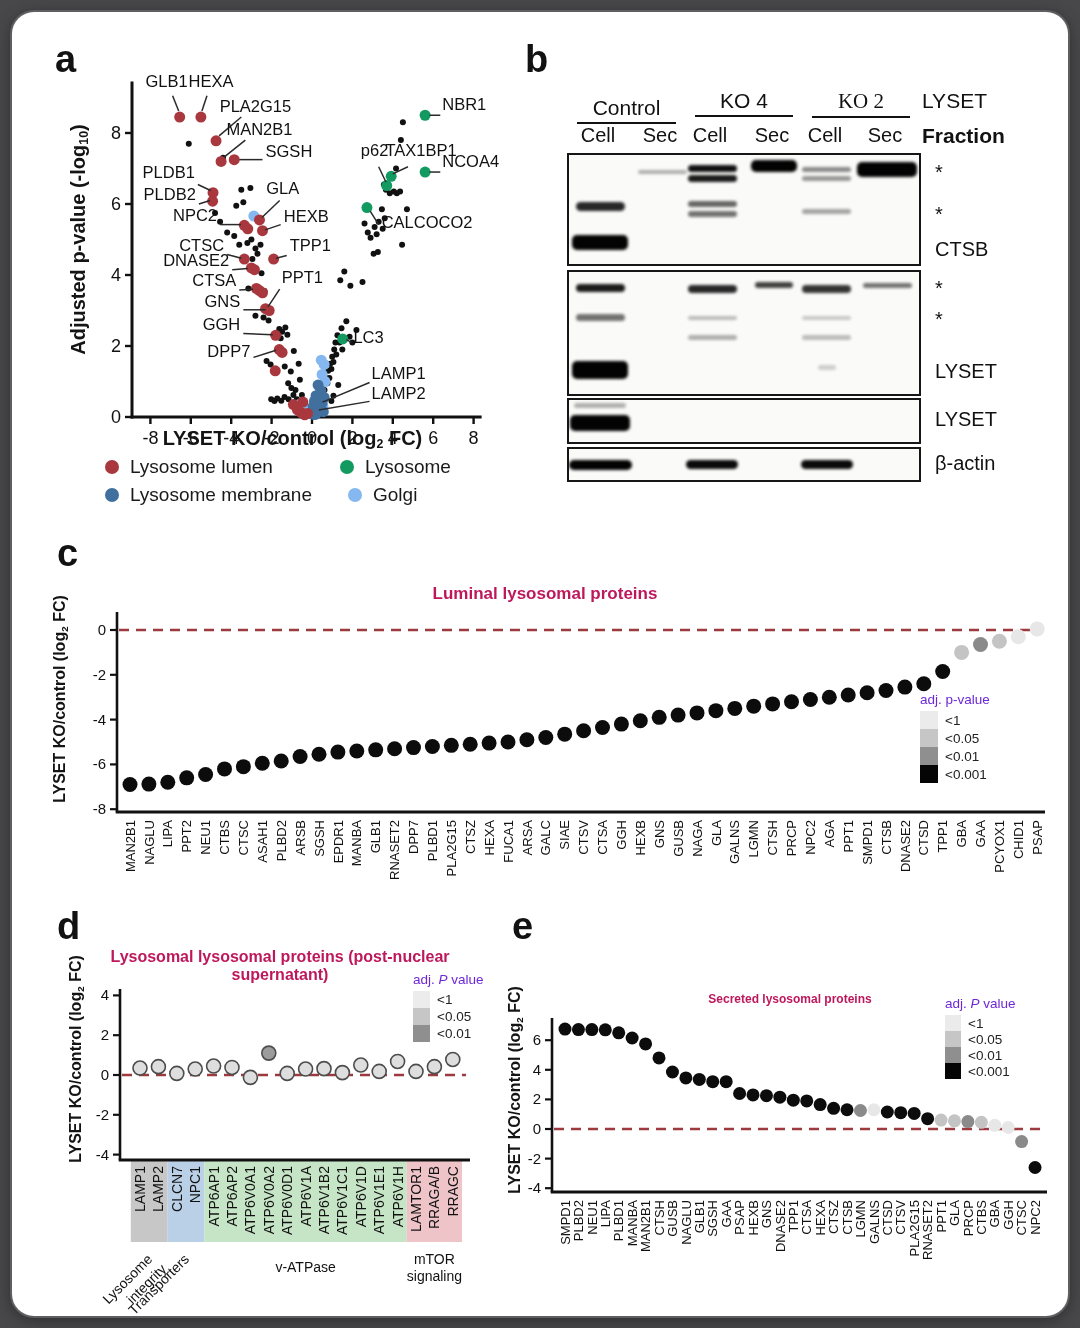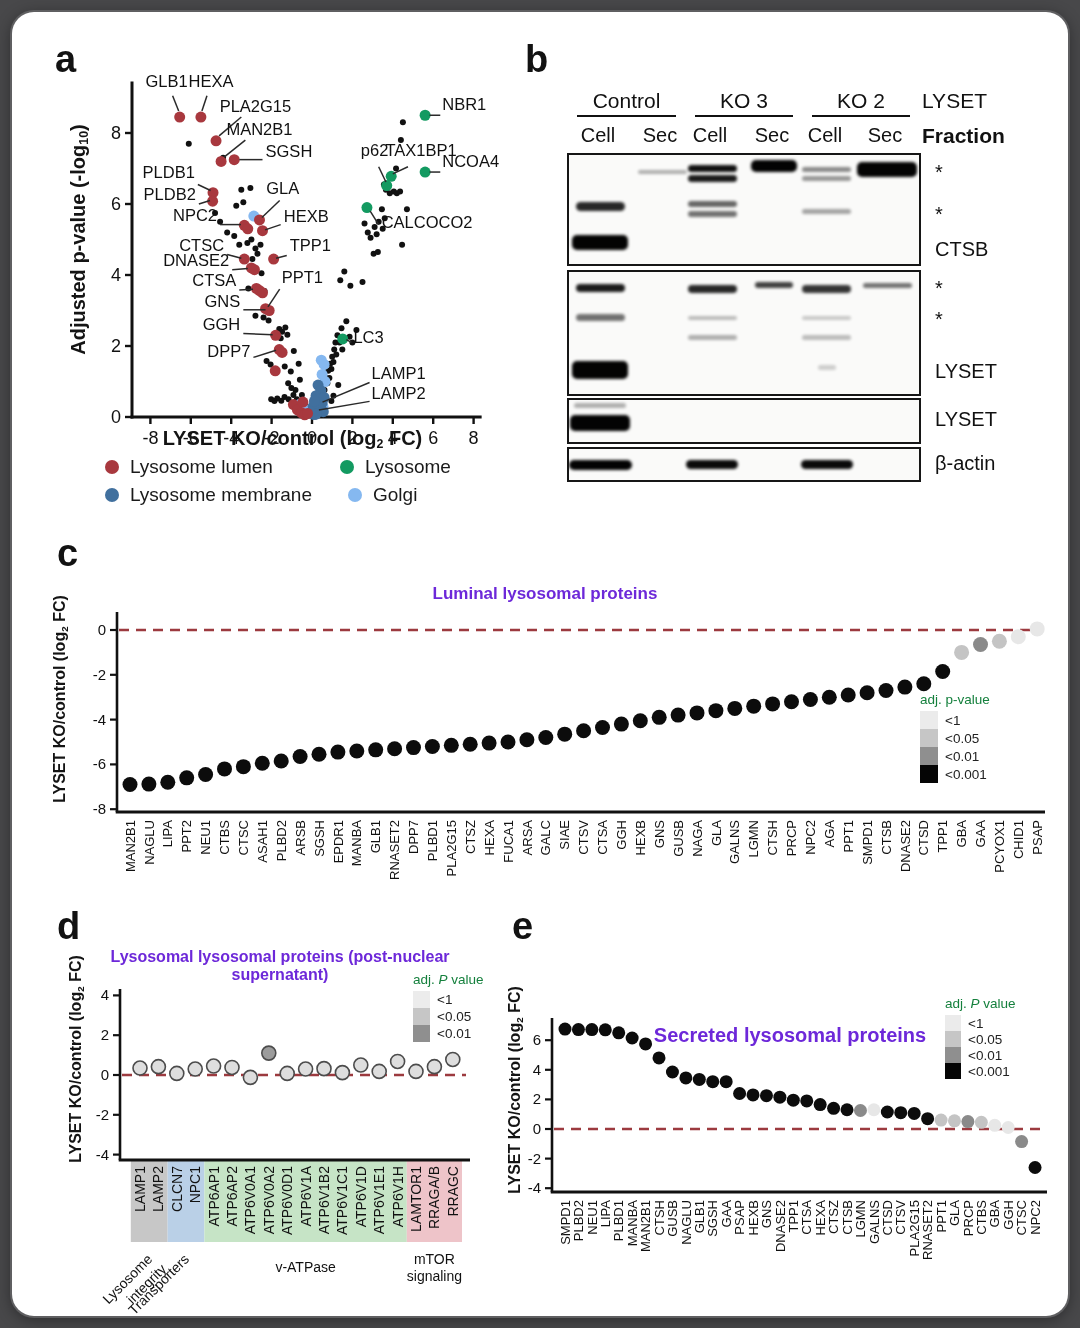--- a/index.html
+++ b/index.html
@@ -2,26 +2,26 @@
 <html><head>
 <meta charset="utf-8">
 <style>
   html,body{margin:0;padding:0;}
   body{width:1080px;height:1328px;position:relative;background:#48484a;font-family:"Liberation Sans",sans-serif;overflow:hidden;}
   .card{position:absolute;left:12px;top:12px;width:1056px;height:1304px;background:#ffffff;border-radius:22px;box-shadow:0 0 0 2px #5f5f61,0 3px 16px rgba(0,0,0,.45);}
   .plabel{position:absolute;font-size:38px;font-weight:600;color:#121212;line-height:1;}
   .hlabel{position:absolute;text-align:center;font-size:20px;font-weight:600;color:#141414;}
   .vlabel{position:absolute;text-align:center;font-weight:600;color:#141414;transform:rotate(-90deg);}
   .sub{font-size:0.62em;position:relative;top:0.28em;}
-  .ctitle{position:absolute;text-align:center;font-weight:600;color:#6d28d9;}
+  .ctitle{position:absolute;text-align:center;font-weight:600;color:#be185d;}
   svg{position:absolute;overflow:visible;}
   .alegend-row{position:absolute;display:flex;align-items:center;gap:11px;font-size:19px;color:#1a1a1a;}
   .aldot{width:14px;height:14px;border-radius:50%;flex:0 0 auto;}
   .legend{position:absolute;color:#222;}
-  .legend .ltitle{font-size:13.5px;margin-bottom:4px;color:#15803d;}
+  .legend .ltitle{font-size:13.5px;margin-bottom:4px;color:#6d28d9;}
   .lrow{display:flex;align-items:center;}
   .lsw{flex:0 0 auto;}
   .llab{padding-left:7px;}
   .panelb{position:absolute;left:540px;top:85px;width:500px;height:410px;}
   .wb-group{position:absolute;top:4px;text-align:center;font-size:21px;color:#111;border-bottom:2.5px solid #111;padding-bottom:2px;}
   .wb-lane{position:absolute;top:39px;width:64px;text-align:center;font-size:20px;color:#111;}
   .wb-rt{position:absolute;left:382px;font-size:21px;color:#111;}
   .wb-blot{position:absolute;left:27px;width:350px;border:2px solid #161616;background:#fafaf9;overflow:hidden;}
   .wb-band{position:absolute;background:#030303;border-radius:5px;filter:blur(1.4px);}
   .wb-bl{position:absolute;left:395px;transform:translateY(-50%);font-size:20px;color:#111;white-space:nowrap;}
@@ -310,23 +310,23 @@
   <div class="alegend-row" style="left:328px;top:444px;">
     <span class="aldot" style="background: rgb(19, 154, 97);"></span>
     <span>Lysosome</span>
   </div>
   <div class="alegend-row" style="left:336px;top:472px;align-items:center;">
     <span class="aldot" style="background: rgb(133, 184, 240);"></span>
     <span>Golgi</span>
   </div>
 
   <div class="panelb" style="left:528px;top:73px;">
-    <div class="wb-group" style="left:37px;width:99px;"><span>Control</span></div>
-    <div class="wb-group" style="left:155px;width:98px;"><span>KO 3</span></div>
-    <div class="wb-group" style="left:272px;width:98px;"><span>KO 2</span></div>
+    <div class="wb-group" style="left:37px;width:99px;margin-top:7px;"><span>Control</span></div>
+    <div class="wb-group" style="left:155px;width:98px;"><span>KO 4</span></div>
+    <div class="wb-group" style="left:272px;width:98px;font-family:Liberation Serif, serif;"><span>KO 2</span></div>
     <div class="wb-rt" style="top:4px;">LYSET</div>
     <div class="wb-lane" style="left:26px;">Cell</div>
     <div class="wb-lane" style="left:88px;">Sec</div>
     <div class="wb-lane" style="left:138px;">Cell</div>
     <div class="wb-lane" style="left:200px;">Sec</div>
     <div class="wb-lane" style="left:253px;">Cell</div>
     <div class="wb-lane" style="left:313px;">Sec</div>
     <div class="wb-rt" style="top:39px;font-weight:bold;">Fraction</div>
     <div class="wb-blot" id="blot-0" style="top:68px;height:109px;">
         <div class="wb-band" style="left: 6.65px; width: 49px; top: 46.73px; height: 9px; opacity: 0.85;"></div>
@@ -586,21 +586,21 @@
       <div class="lrow">
         <span class="lsw" style="width: 17px; height: 17px; background: rgb(198, 198, 198);"></span>
         <span class="llab" style="font-size: 13.5px;">&lt;0.05</span>
       </div>
       <div class="lrow">
         <span class="lsw" style="width: 17px; height: 17px; background: rgb(143, 143, 143);"></span>
         <span class="llab" style="font-size: 13.5px;">&lt;0.01</span>
       </div>
     </div>
 
-  <div class="ctitle" style="left:528px;top:980px;width:500px;font-size:20px;margin-top:32px;">Secreted lysosomal proteins</div>
+  <div class="ctitle" style="left:528px;top:980px;width:500px;font-size:12px;">Secreted lysosomal proteins</div>
   <div class="vlabel" style="left:373px;top:1069px;width:260px;font-size:16px;">
     <span>LYSET KO/control (log</span><span class="sub">2</span><span> FC)</span>
   </div>
   <svg id="chart-e" style="left:488px;top:918px;" width="580" height="386">
       <line x1="52" y1="88" x2="52" y2="262" stroke="#111" stroke-width="2.6"></line>
       <line x1="50.7" y1="262" x2="547" y2="262" stroke="#111" stroke-width="3"></line>
       <line x1="45" y1="110.19999999999999" x2="52" y2="110.19999999999999" stroke="#111" stroke-width="2.2"></line>
       <text x="41" y="115.19999999999999" fill="#111" font-family="&quot;Liberation Sans&quot;,sans-serif" text-anchor="end" font-size="15">6</text>
       <line x1="45" y1="139.8" x2="52" y2="139.8" stroke="#111" stroke-width="2.2"></line>
       <text x="41" y="144.8" fill="#111" font-family="&quot;Liberation Sans&quot;,sans-serif" text-anchor="end" font-size="15">4</text>

